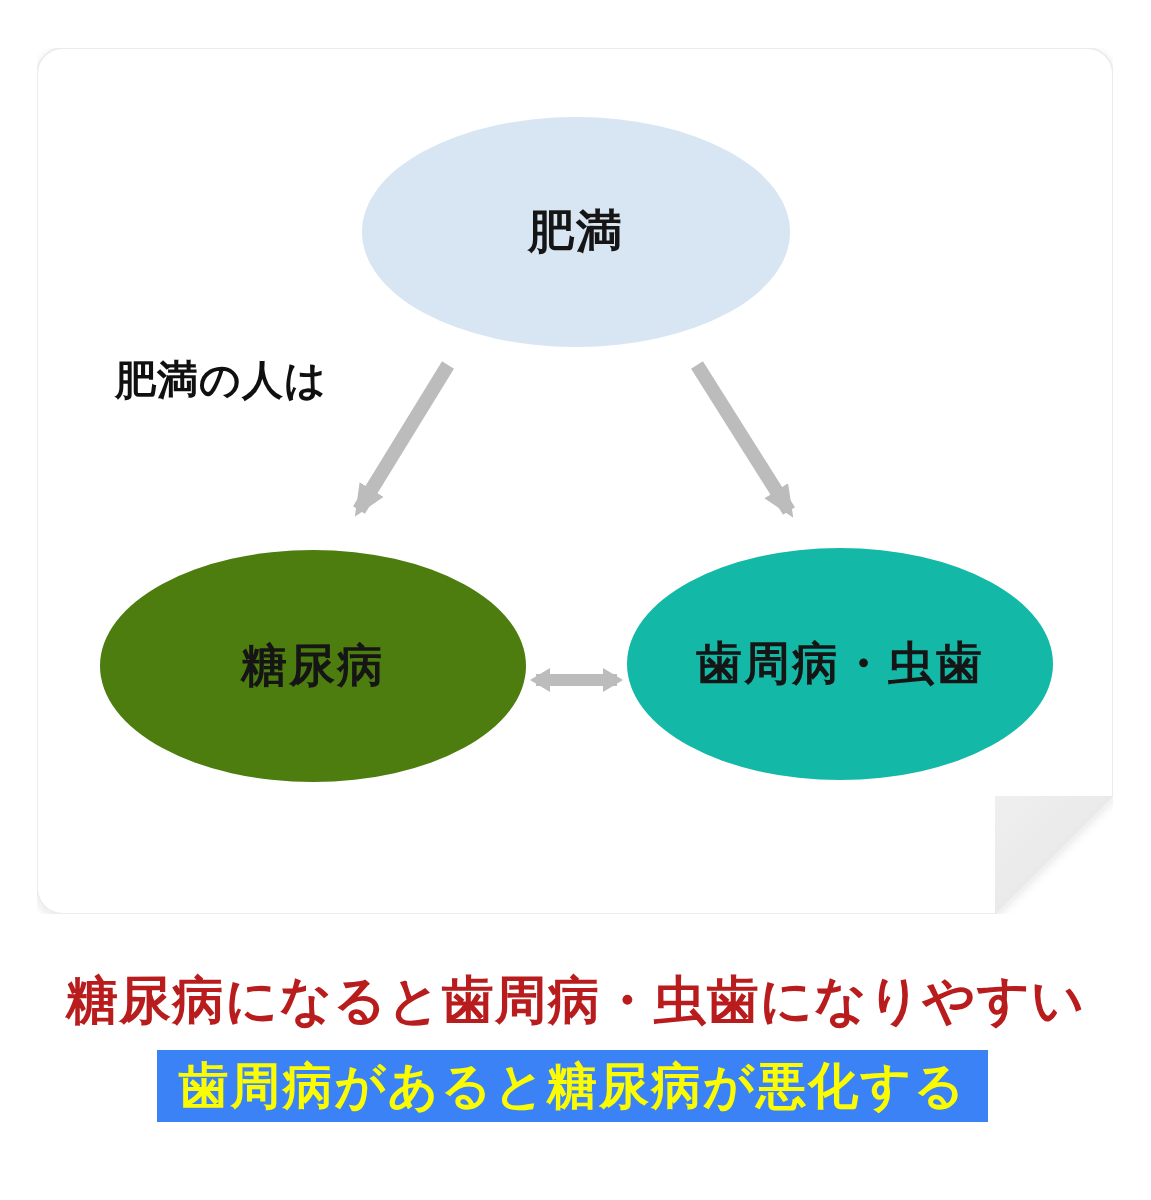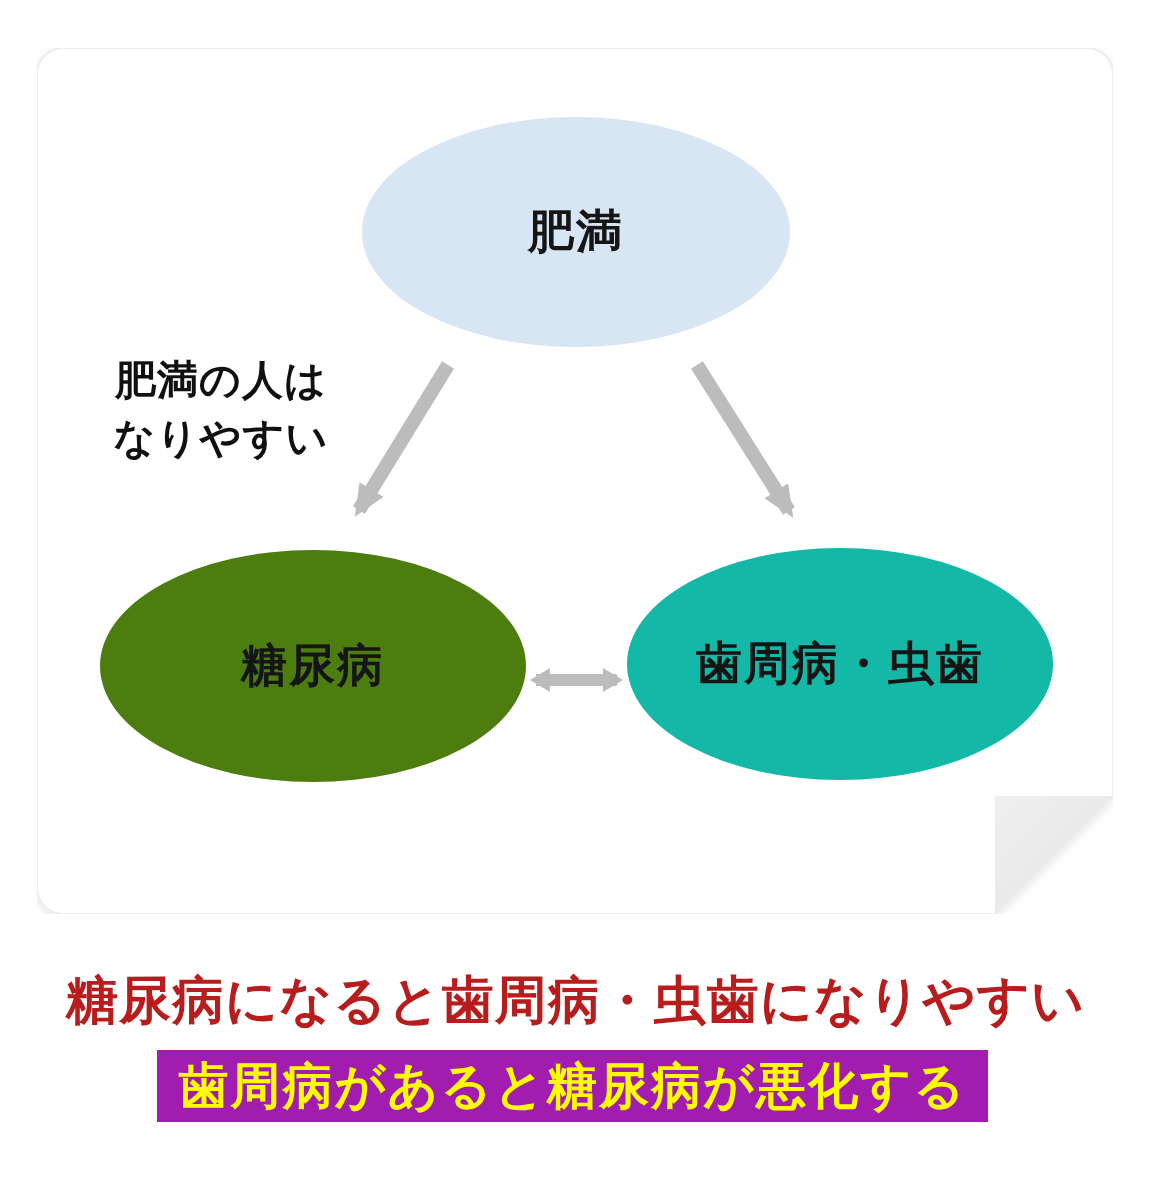--- a/index.html
+++ b/index.html
@@ -152,23 +152,22 @@
     <div class="node node-diabetes" style="background-color: #4d7c0f;">
       <span class="node-label">糖尿病</span>
     </div>
 
     <div class="node node-periodontal" style="background-color: #14b8a6;">
       <span class="node-label">歯周病・虫歯</span>
     </div>
 
     <div class="side-note">
       <div>肥満の人は</div>
-      <div>なりやすい</div>
     </div>
   </div>
 
   <div class="caption-main">糖尿病になると歯周病・虫歯になりやすい</div>
 
-  <div class="banner" style="background-color: #a21caf;">
+  <div class="banner" style="background-color: #3b82f6;">
     <span class="banner-text" style="color: rgb(252, 252, 0);">歯周病があると糖尿病が悪化する</span>
   </div>
 
 </div>
 
 </body></html>

